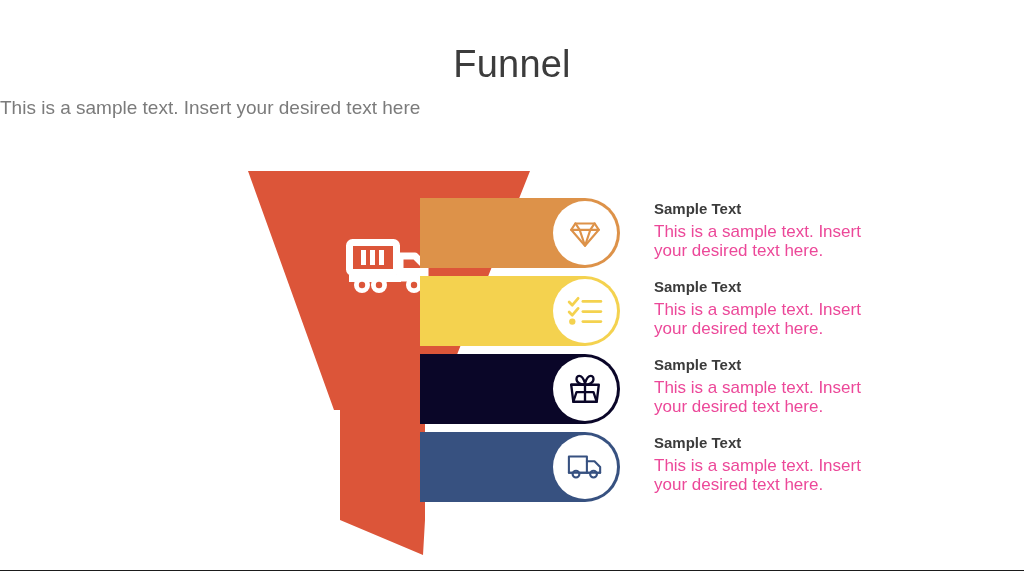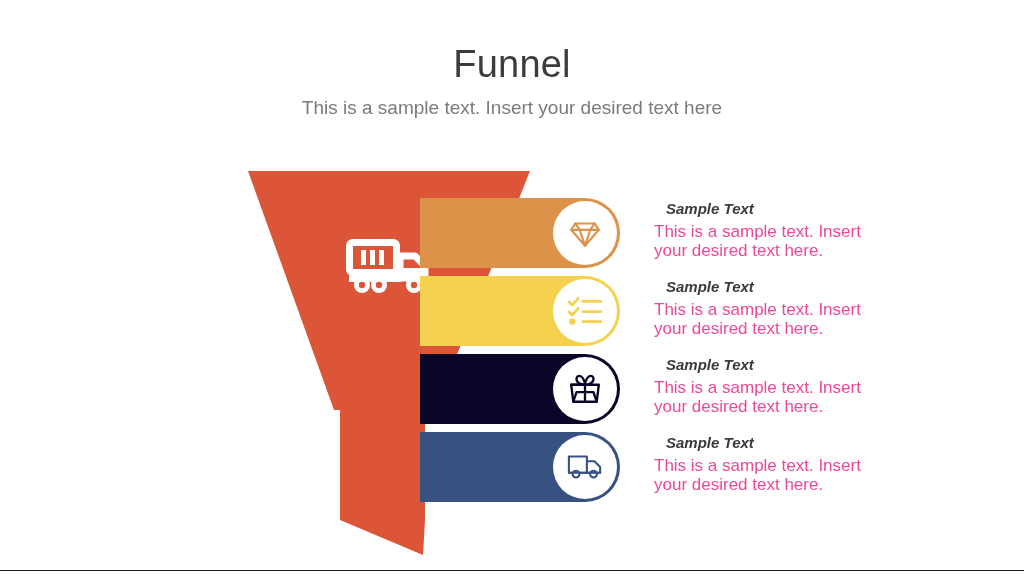--- a/index.html
+++ b/index.html
@@ -35,21 +35,20 @@
     line-height: 52px;
     font-weight: 400;
     color: #3c3c3c;
     letter-spacing: 0.2px;
   }
   #page-subtitle {
     position: absolute;
     left: 0;
     top: 95px;
     width: 1024px;
-    text-align: center;
     font-size: 19px;
     line-height: 26px;
     font-weight: 400;
     color: #7b7b7b;
   }
   
   #funnel-shape {
     position: absolute;
     left: 230px;
     top: 165px;
@@ -98,22 +97,21 @@
   .stage-text {
     position: absolute;
     left: 654px;
     width: 250px;
   }
   .stage-heading {
     font-size: 15px;
     line-height: 20px;
     font-weight: 700;
     color: #3b3b3b;
-    margin: 0 0 3px 12px;
-    font-style: italic;
+    margin: 0 0 3px 0;
   }
   .stage-desc {
     font-size: 17px;
     line-height: 19px;
     font-weight: 400;
     color: #ec4899;
     margin: 0;
     max-width: 215px;
   }
   

